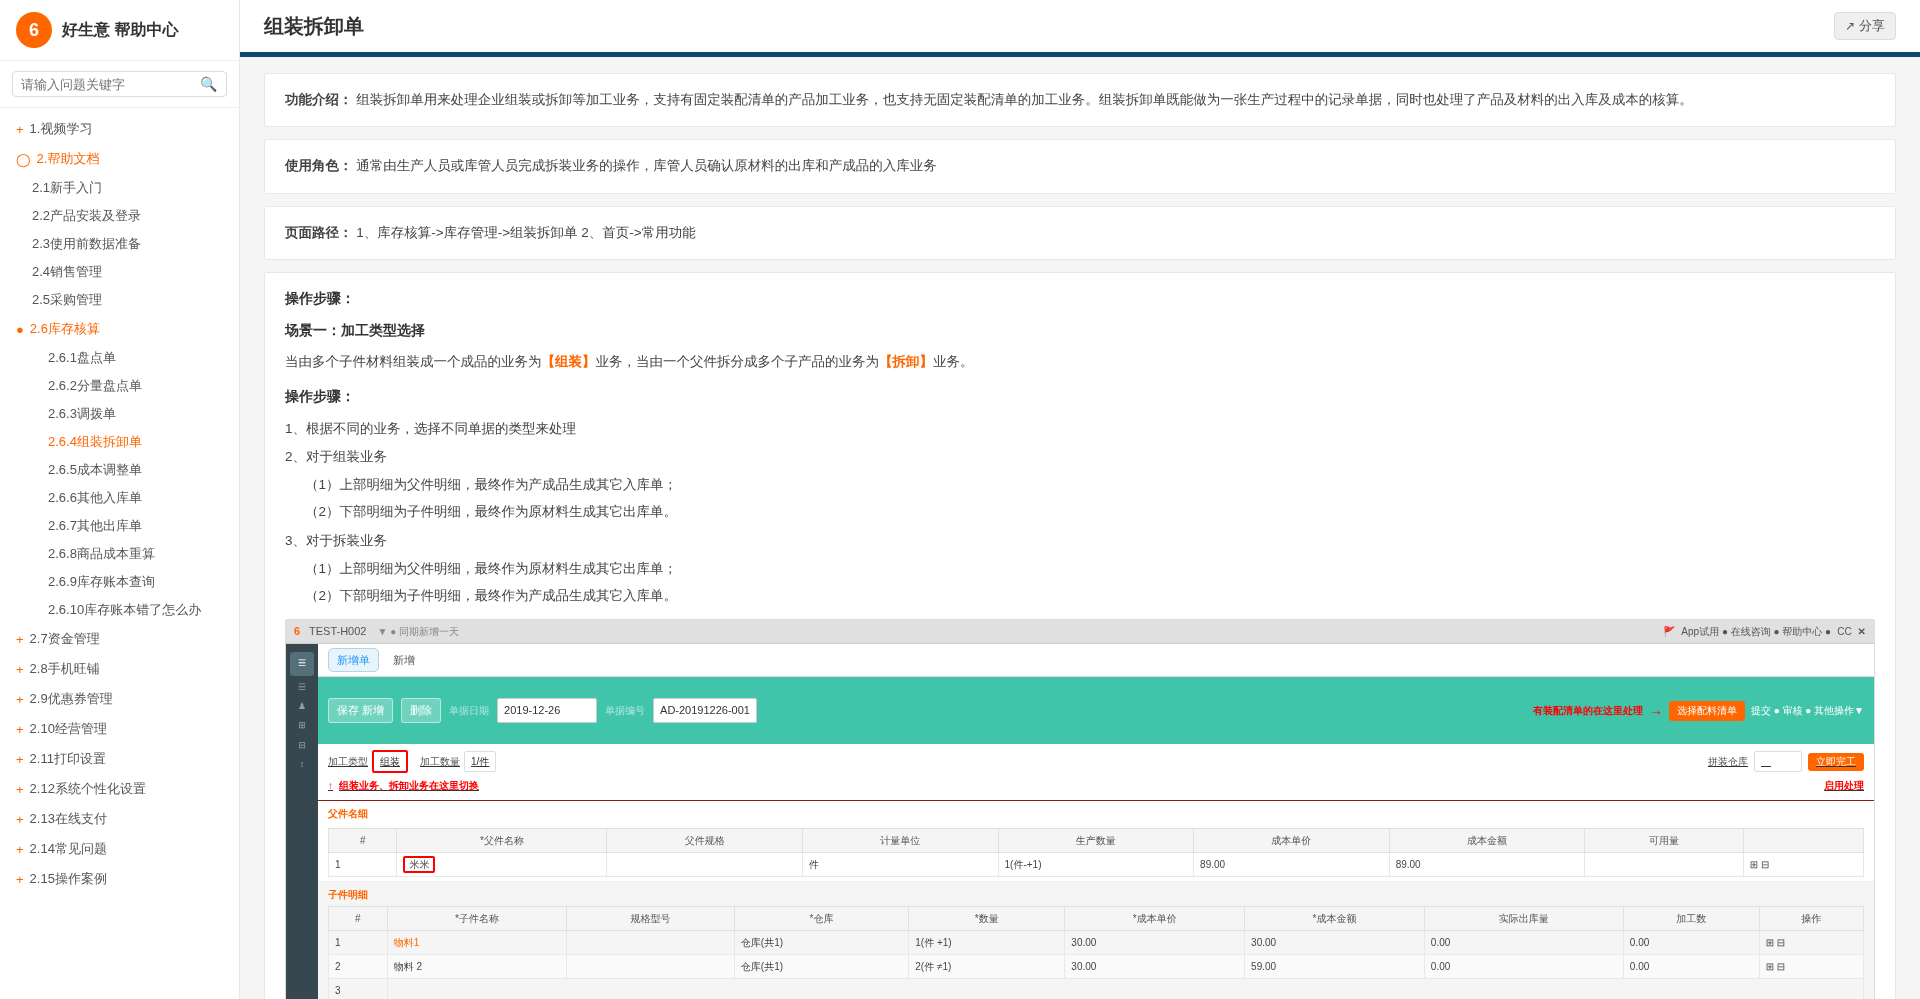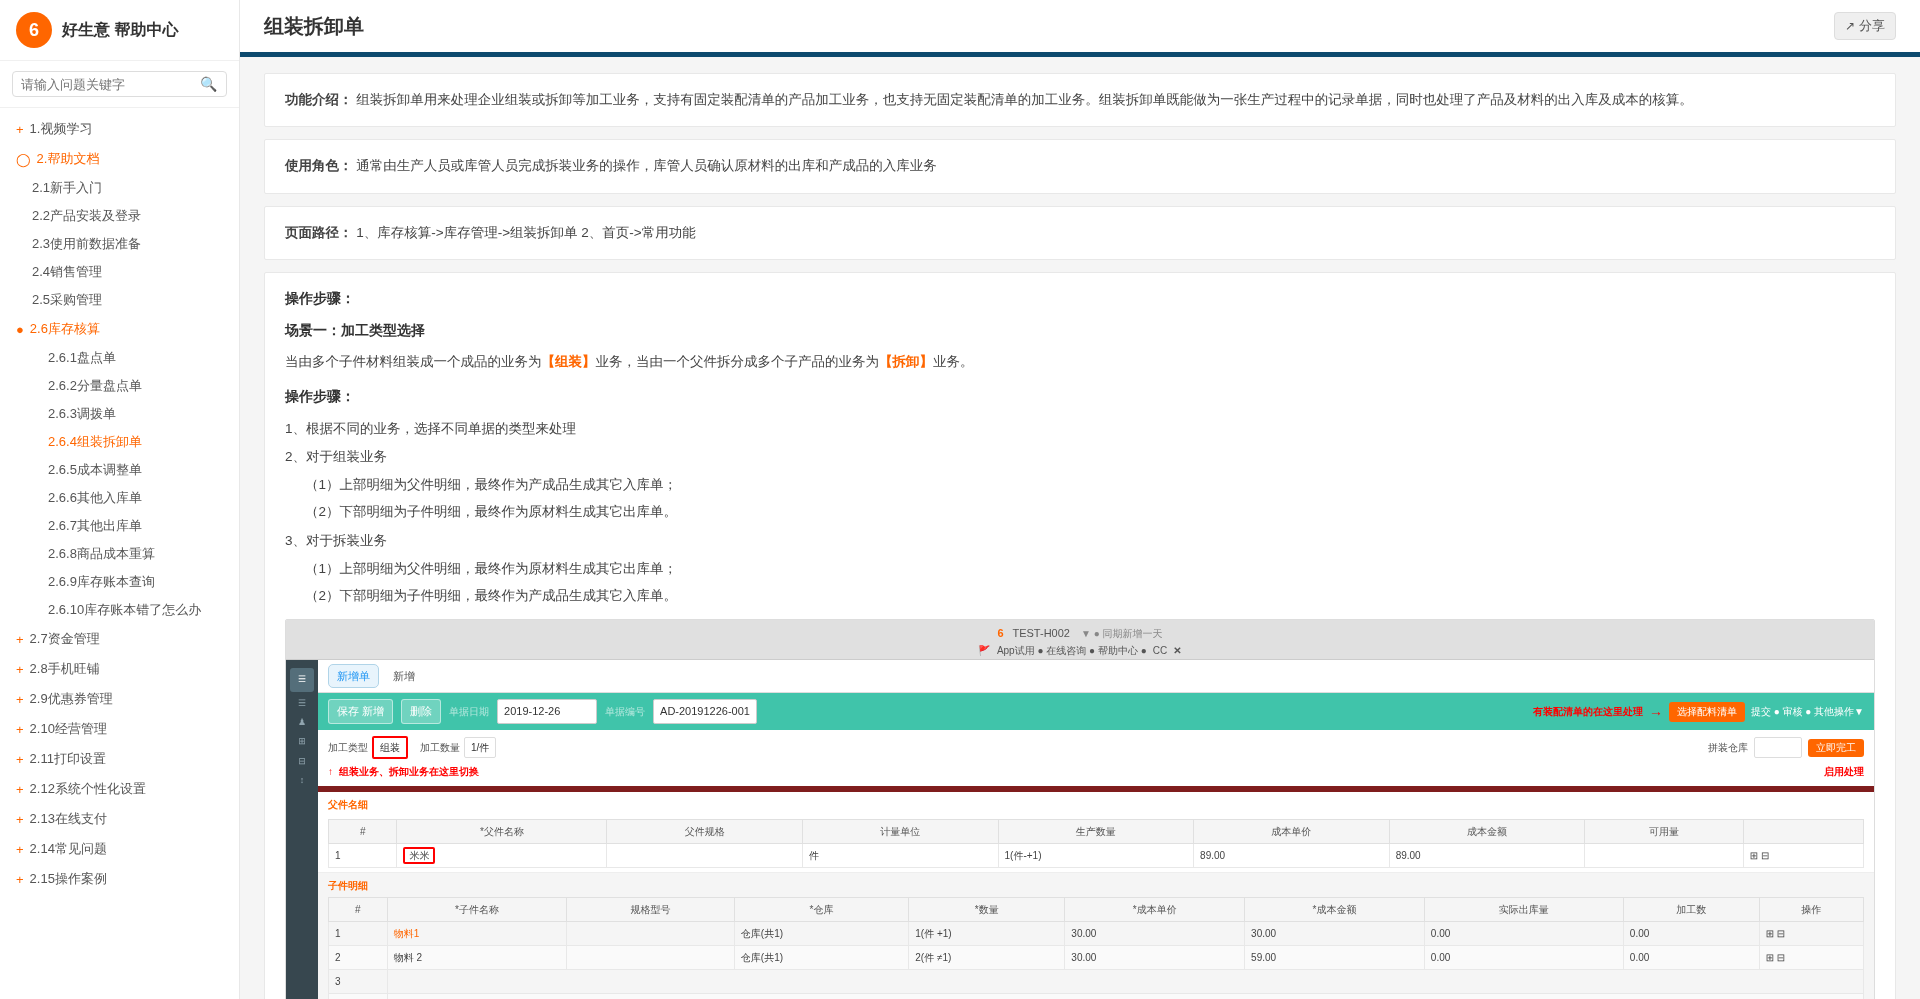--- a/index.html
+++ b/index.html
@@ -177,29 +177,28 @@
       overflow: hidden;
       background: #f0f0f0;
     }
     .screenshot-inner {
       position: relative;
       background: #e8eaf0;
       padding: 0;
     }
     .ss-titlebar {
       background: #e0e0e0;
-      height: 40px;
+      height: 24px;
       display: flex;
       align-items: center;
       padding: 4px 8px;
       font-size: 11px;
       color: #555;
       border-bottom: 1px solid #ccc;
       justify-content: space-between;
-      flex-direction: column;
     }
     .ss-topbar {
       background: #fff;
       border-bottom: 1px solid #ddd;
       padding: 4px 10px;
       display: flex;
       align-items: center;
       gap: 6px;
       font-size: 11px;
       color: #555;
@@ -213,21 +212,21 @@
       color: #2196F3;
     }
     .ss-tab-normal {
       padding: 2px 8px;
       font-size: 11px;
       color: #555;
       cursor: pointer;
     }
     .ss-toolbar {
       background: #40c4aa;
-      padding: 6px 10px;
+      padding: 21px 10px;
       display: flex;
       align-items: center;
       gap: 8px;
       font-size: 11px;
       color: #fff;
     }
     .ss-tool-btn {
       background: rgba(255,255,255,0.25);
       border: 1px solid rgba(255,255,255,0.5);
       color: #fff;
@@ -444,21 +443,21 @@
                 <span style="flex:1;"></span>
 
                 <div style="position:relative;display:flex;align-items:center;gap:6px;">
                   <span class="ss-red-text">有装配清单的在这里处理</span>
                   <span style="color:red;font-size:14px;">→</span>
                   <button style="background:#f60;color:#fff;border:none;padding:3px 8px;border-radius:3px;font-size:10px;cursor:pointer;">选择配料清单</button>
                   <span style="font-size:10px;color:#fff;">提交 ● 审核 ● 其他操作▼</span>
                 </div>
               </div>
 
-              <div style="padding:6px 10px;background:#fff;border-bottom:6px solid #7f1d1d;">
+              <div style="padding:6px 10px;background:#fff;border-bottom:1px solid #7f1d1d;text-decoration:underline;">
                 <div style="display:flex;align-items:center;gap:12px;flex-wrap:wrap;">
                   <div style="display:flex;align-items:center;gap:4px;">
                     <span style="font-size:10px;color:#555;">加工类型</span>
                     <span style="border:2px solid red;padding:1px 6px;font-size:10px;color:#333;border-radius:2px;background:#fff;">组装</span>
                   </div>
                   <div style="display:flex;align-items:center;gap:4px;">
                     <span style="font-size:10px;color:#555;">加工数量</span>
                     <span style="border:1px solid #ddd;padding:1px 6px;font-size:10px;color:#333;border-radius:2px;">1/件</span>
                   </div>
                   <div style="position:relative;flex:1;display:flex;justify-content:flex-end;align-items:center;gap:6px;">

